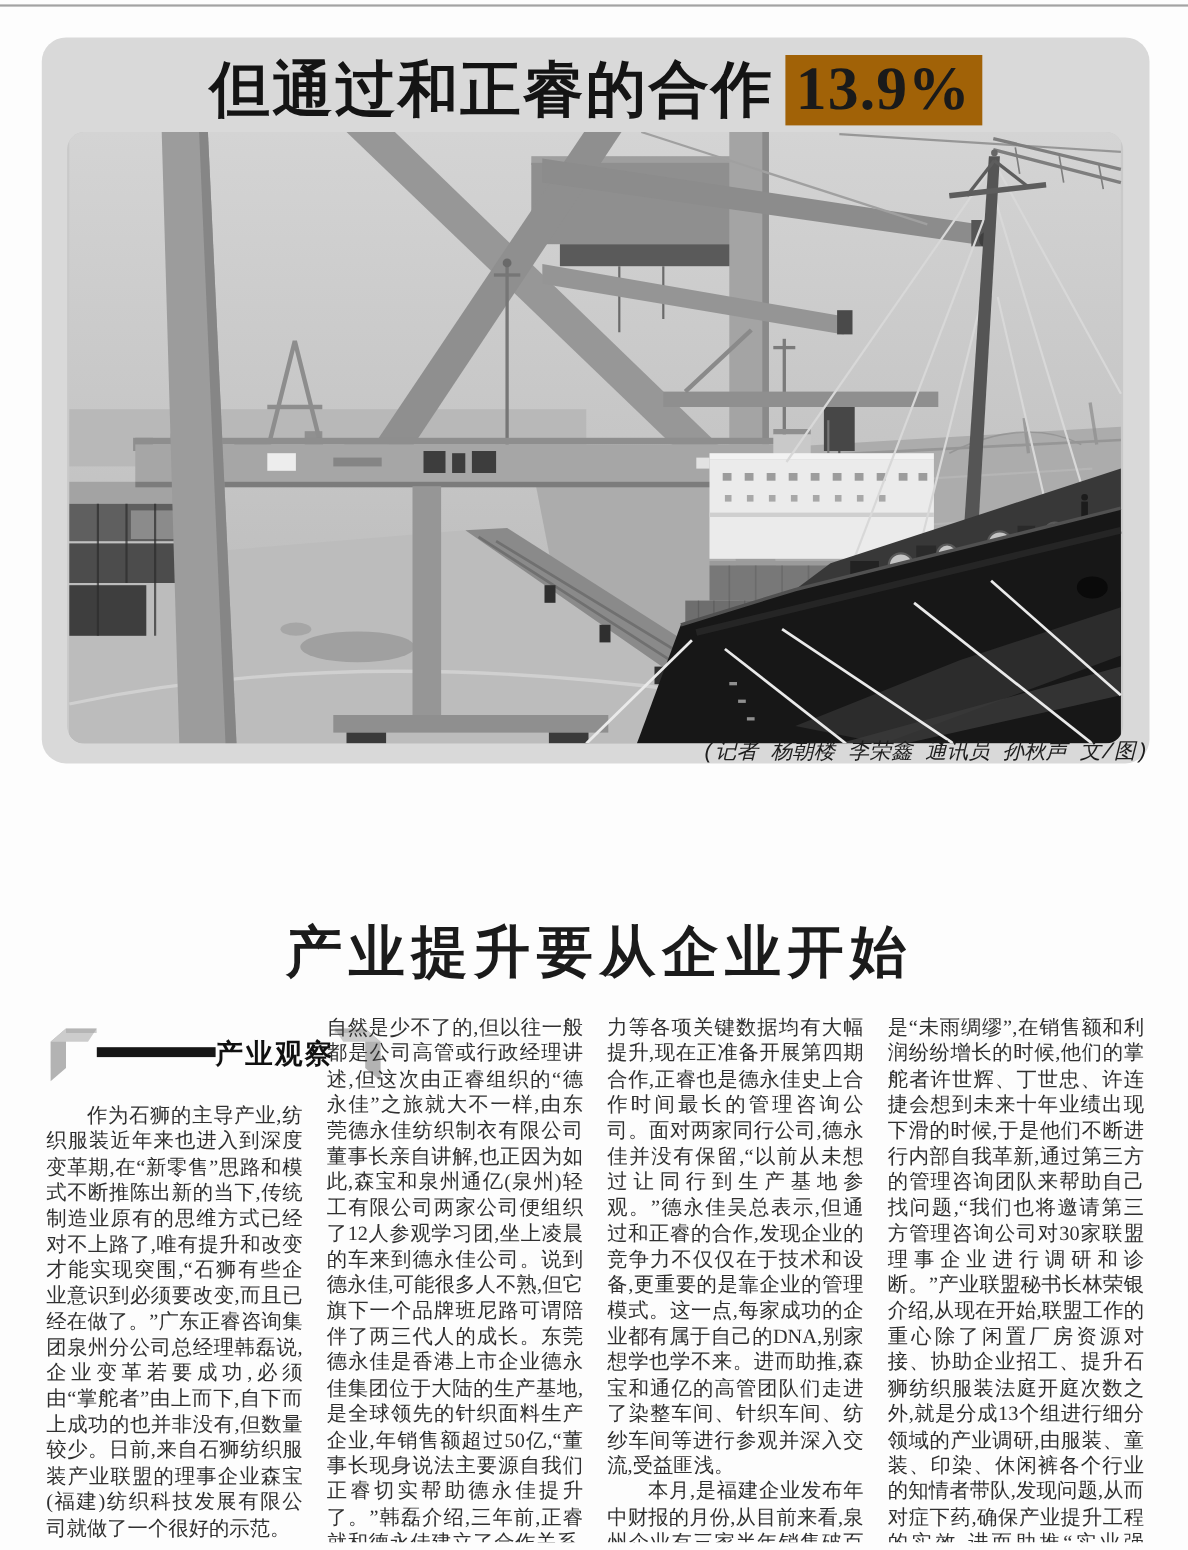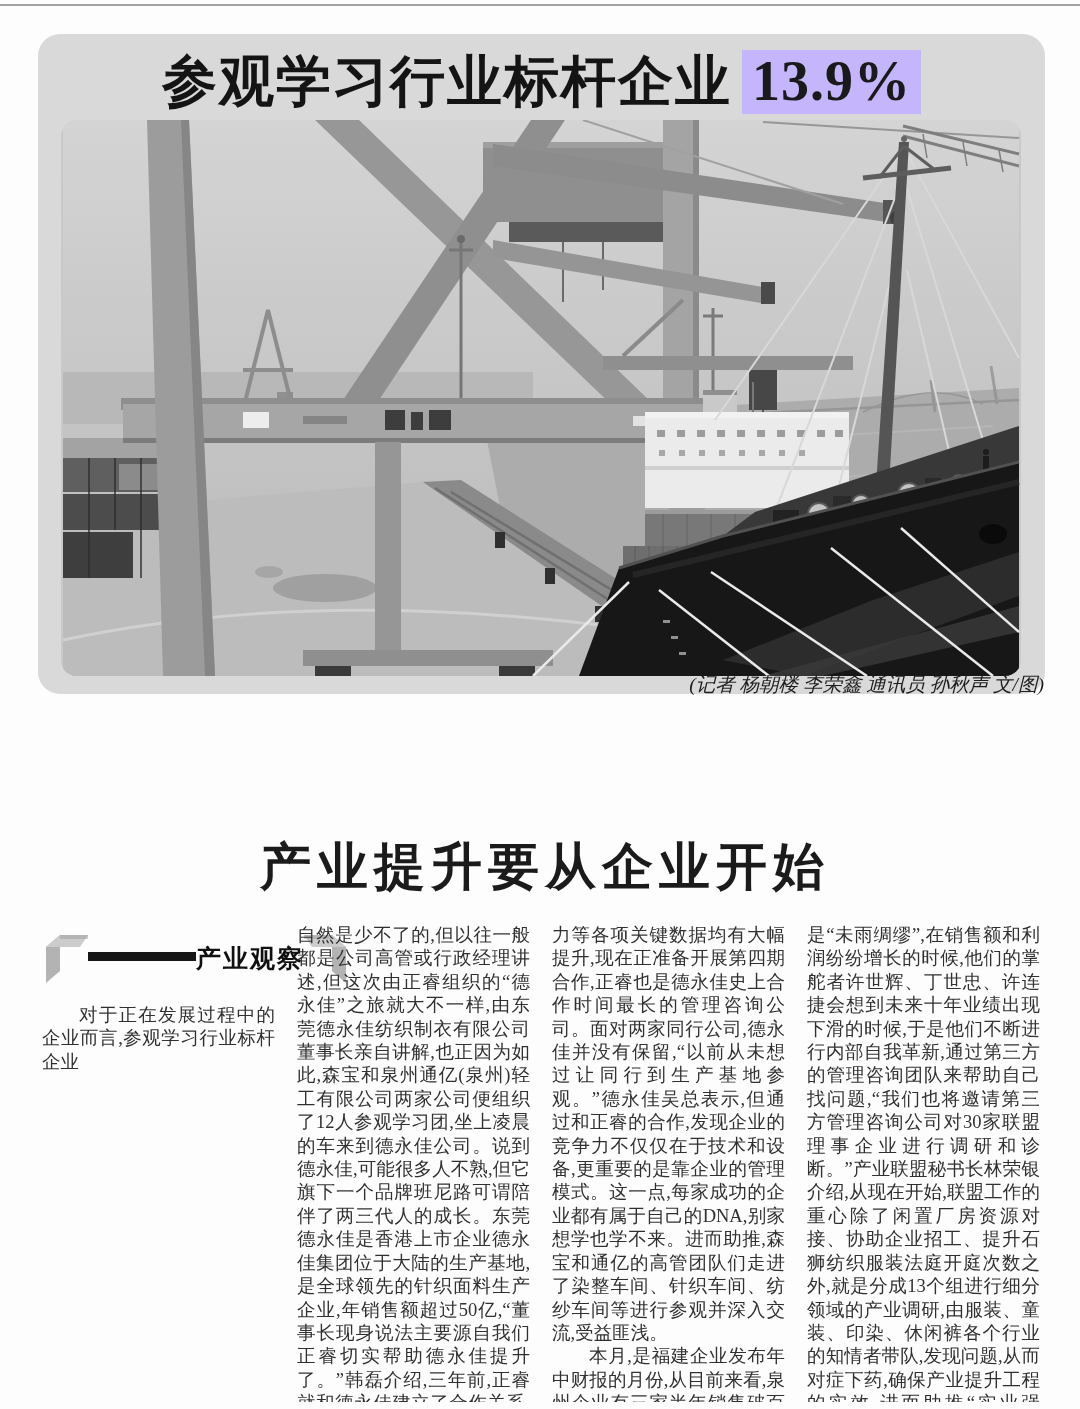--- a/index.html
+++ b/index.html
@@ -5,28 +5,28 @@
   html,body{margin:0;padding:0;}
   body{
     width:1080px;height:1409px;position:relative;background:#fdfdfd;
     font-family:"Liberation Serif","DejaVu Serif",serif;color:#222;overflow:hidden;
   }
   .top-rule{position:absolute;top:4px;left:0;width:1080px;height:2px;background:#a3a3a3;}
   
   .gray-panel{position:absolute;left:38px;top:34px;width:1007px;height:660px;background:#d9d9d9;border-radius:22px;}
   .headline1{margin:0;padding-top:16px;display:flex;justify-content:center;align-items:center;gap:10px;}
   .headline1 .hl-text{font-size:55px;font-weight:bold;color:#141414;letter-spacing:2px;line-height:60px;white-space:nowrap;}
-  .headline1 .hl-box{background:#c4b5fd;font-size:56px;font-weight:bold;color:#1a1a1a;line-height:60px;padding:1px 10px 3px;letter-spacing:1px;}
+  .headline1 .hl-box{background:#a16207;font-size:56px;font-weight:bold;color:#1a1a1a;line-height:60px;padding:1px 10px 3px;letter-spacing:1px;}
   .photo{position:absolute;left:23px;top:86px;width:960px;height:556px;border-radius:16px;overflow:hidden;background:#c9c9c9;}
   .photo svg{display:block;}
   
   .caption{position:absolute;left:52px;top:698px;width:992px;font-style:italic;font-size:19.5px;line-height:27px;color:#1d1d1d;}
   .caption p{margin:0;text-indent:2em;text-align:justify;}
   .caption .p2{position:relative;padding-right:4px;}
-  .caption .byline{position:absolute;right:0;bottom:0;text-indent:0;white-space:nowrap;}
+  .caption .byline{position:absolute;right:0;bottom:0;text-indent:0;white-space:nowrap;font-family:Liberation Mono, monospace;}
   
   .headline2{position:absolute;top:832px;left:0;width:1080px;margin:5px;text-align:center;
     font-size:51px;font-weight:bold;color:#1b1b1b;letter-spacing:6px;line-height:60px;}
   
   .columns{position:absolute;left:42px;top:924px;width:998px;height:478px;display:flex;gap:22px;overflow:hidden;}
   .col{width:233px;font-size:18.5px;line-height:23.4px;text-align:justify;color:#303030;}
   .col p{margin:0;}
   .col p.indent{text-indent:2em;}
   
   .kicker{height:64px;display:flex;align-items:center;justify-content:space-between;margin:2px 0 14px;padding:0 2px;}
@@ -36,21 +36,21 @@
     color:#101010;letter-spacing:2px;line-height:28px;white-space:nowrap;}
   .bracket{display:inline-flex;}
 </style>
 </head>
 <body>
 
 <div class="top-rule"></div>
 
 <section class="gray-panel">
   <h1 class="headline1">
-    <span class="hl-text">参观学习行业标杆企业</span>
+    <span class="hl-text">但通过和正睿的合作</span>
     <span class="hl-box">13.9%</span>
   </h1>
 
   <div class="photo">
     <svg width="960" height="556" viewBox="0 0 956 556">
       <defs>
         <linearGradient id="sky" x1="0" y1="0" x2="0" y2="1">
           <stop offset="0" stop-color="#d4d4d4"></stop>
             <stop offset="0.6" stop-color="#c3c3c3"></stop>
             <stop offset="1" stop-color="#b6b6b6"></stop>
@@ -283,20 +283,21 @@
         <span class="kicker-label">产业观察</span>
       </span>
       <span class="bracket">
         <svg width="44" height="54" viewBox="0 0 44 54">
           <polygon points="42,16 28,4 28,40 42,52" fill="#b3b3b3"></polygon>
           <polygon points="42,16 28,4 0,4 8,16" fill="#cccccc"></polygon>
           <polygon points="28,4 0,4 0,8 28,8" fill="#9e9e9e" opacity="0.5"></polygon>
         </svg>
       </span>
     </div>
+    <p class="indent">作为石狮的主导产业,纺织服装近年来也进入到深度变革期,在“新零售”思路和模式不断推陈出新的当下,传统制造业原有的思维方式已经对不上路了,唯有提升和改变才能实现突围,“石狮有些企业意识到必须要改变,而且已经在做了。”广东正睿咨询集团泉州分公司总经理韩磊说,企业变革若要成功,必须由“掌舵者”由上而下,自下而上成功的也并非没有,但数量较少。日前,来自石狮纺织服装产业联盟的理事企业森宝(福建)纺织科技发展有限公司就做了一个很好的示范。</p>
     <p class="indent">对于正在发展过程中的企业而言,参观学习行业标杆企业</p>
   </div>
 
   <div class="col">
     <p>自然是少不了的,但以往一般都是公司高管或行政经理讲述,但这次由正睿组织的“德永佳”之旅就大不一样,由东莞德永佳纺织制衣有限公司董事长亲自讲解,也正因为如此,森宝和泉州通亿(泉州)轻工有限公司两家公司便组织了12人参观学习团,坐上凌晨的车来到德永佳公司。说到德永佳,可能很多人不熟,但它旗下一个品牌班尼路可谓陪伴了两三代人的成长。东莞德永佳是香港上市企业德永佳集团位于大陆的生产基地,是全球领先的针织面料生产企业,年销售额超过50亿,“董事长现身说法主要源自我们正睿切实帮助德永佳提升了。”韩磊介绍,三年前,正睿就和德永佳建立了合作关系,在正睿的帮助下,德永佳公司的订单准交率、产品合格率、合约完成率、团队执行能</p>
   </div>
 
   <div class="col">
     <p>力等各项关键数据均有大幅提升,现在正准备开展第四期合作,正睿也是德永佳史上合作时间最长的管理咨询公司。面对两家同行公司,德永佳并没有保留,“以前从未想过让同行到生产基地参观。”德永佳吴总表示,但通过和正睿的合作,发现企业的竞争力不仅仅在于技术和设备,更重要的是靠企业的管理模式。这一点,每家成功的企业都有属于自己的DNA,别家想学也学不来。进而助推,森宝和通亿的高管团队们走进了染整车间、针织车间、纺纱车间等进行参观并深入交流,受益匪浅。</p>
     <p class="indent">本月,是福建企业发布年中财报的月份,从目前来看,泉州企业有三家半年销售破百亿,他们是达利、安踏、恒安,很多人羡慕这三家企业的“牛”,但他们不知道这三家企业有一个共同点,就</p>

